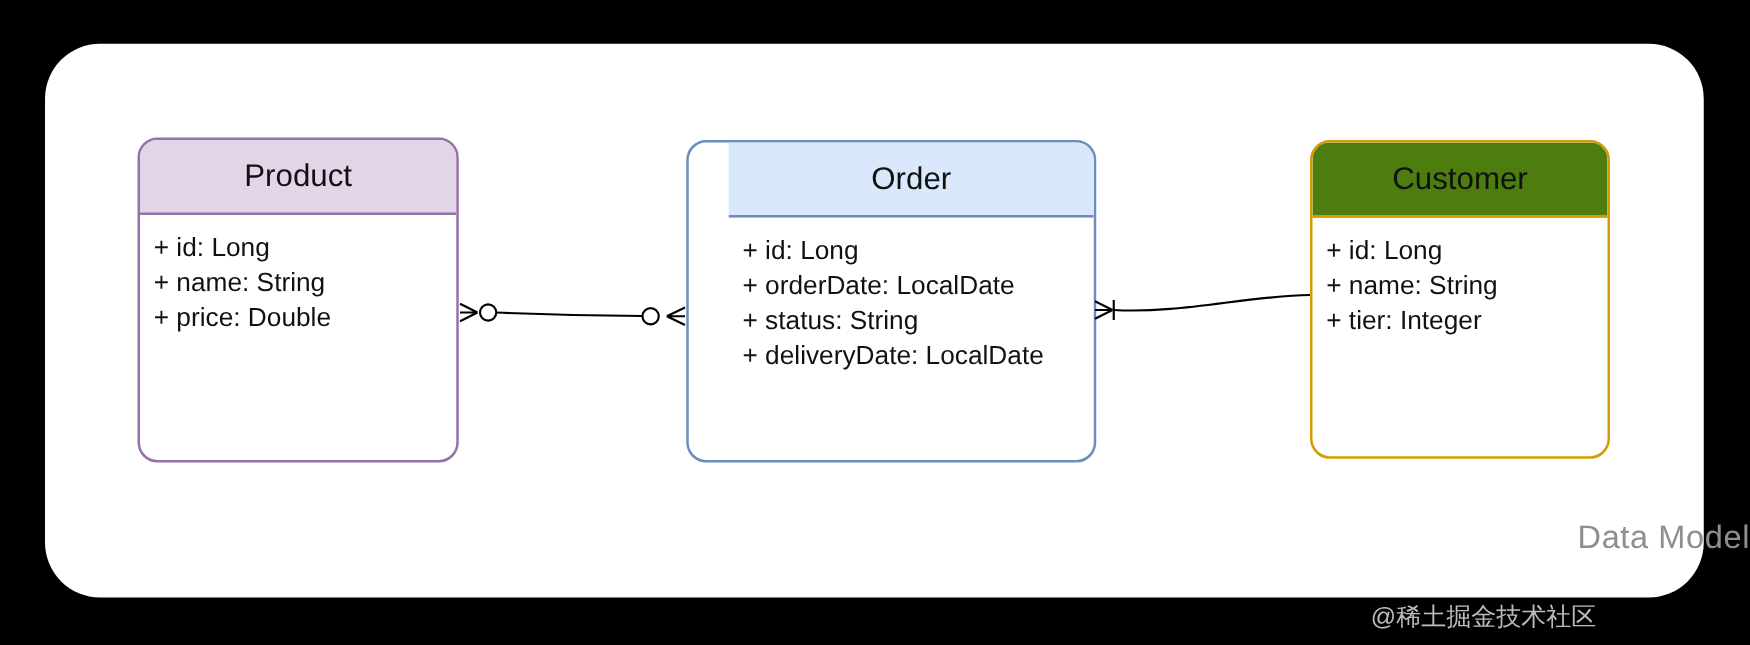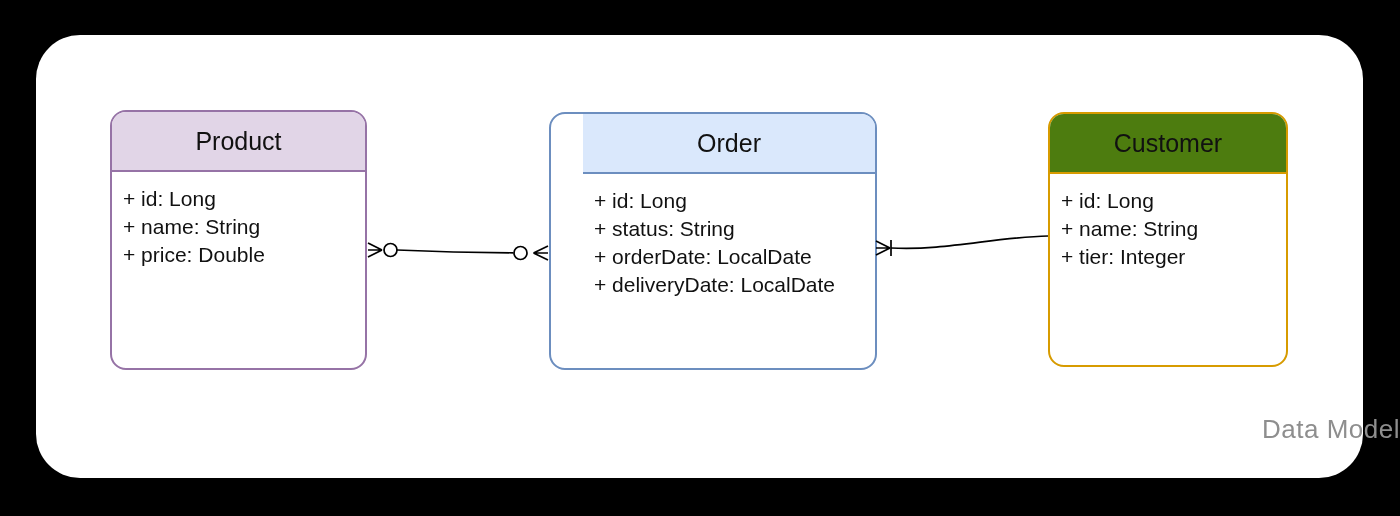--- a/index.html
+++ b/index.html
@@ -95,22 +95,22 @@
       <div class="field">+ price: Double</div>
     </div>
   </div>
 
   <div class="entity entity-order">
     <div class="entity-header">
       <span>Order</span>
     </div>
     <div class="entity-body">
       <div class="field">+ id: Long</div>
+      <div class="field">+ orderDate: LocalDate</div>
       <div class="field">+ status: String</div>
-      <div class="field">+ orderDate: LocalDate</div>
       <div class="field">+ deliveryDate: LocalDate</div>
     </div>
   </div>
 
   <div class="entity entity-customer">
     <div class="entity-header">
       <span>Customer</span>
     </div>
     <div class="entity-body">
       <div class="field">+ id: Long</div>
@@ -131,14 +131,15 @@
 
     <g stroke="#000000" stroke-width="1.7" fill="none">
       <path d="M890,248 L876,241 M890,248 L876,248 M890,248 L876,255"></path>
       <path d="M891,240 L891,256"></path>
       <path d="M891,248 C945,251 995,237 1048,236"></path>
     </g>
   </svg>
 
   <div class="diagram-caption">Data Model</div>
 
+  <div class="watermark">@稀土掘金技术社区</div>
 
 </div>
 
 </body></html>

